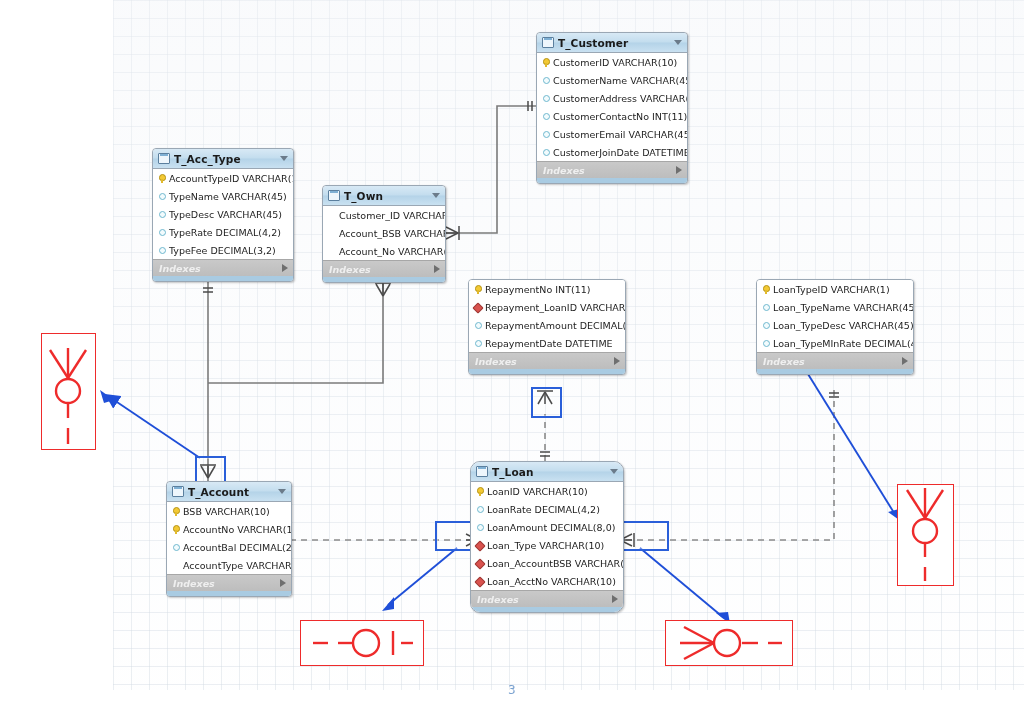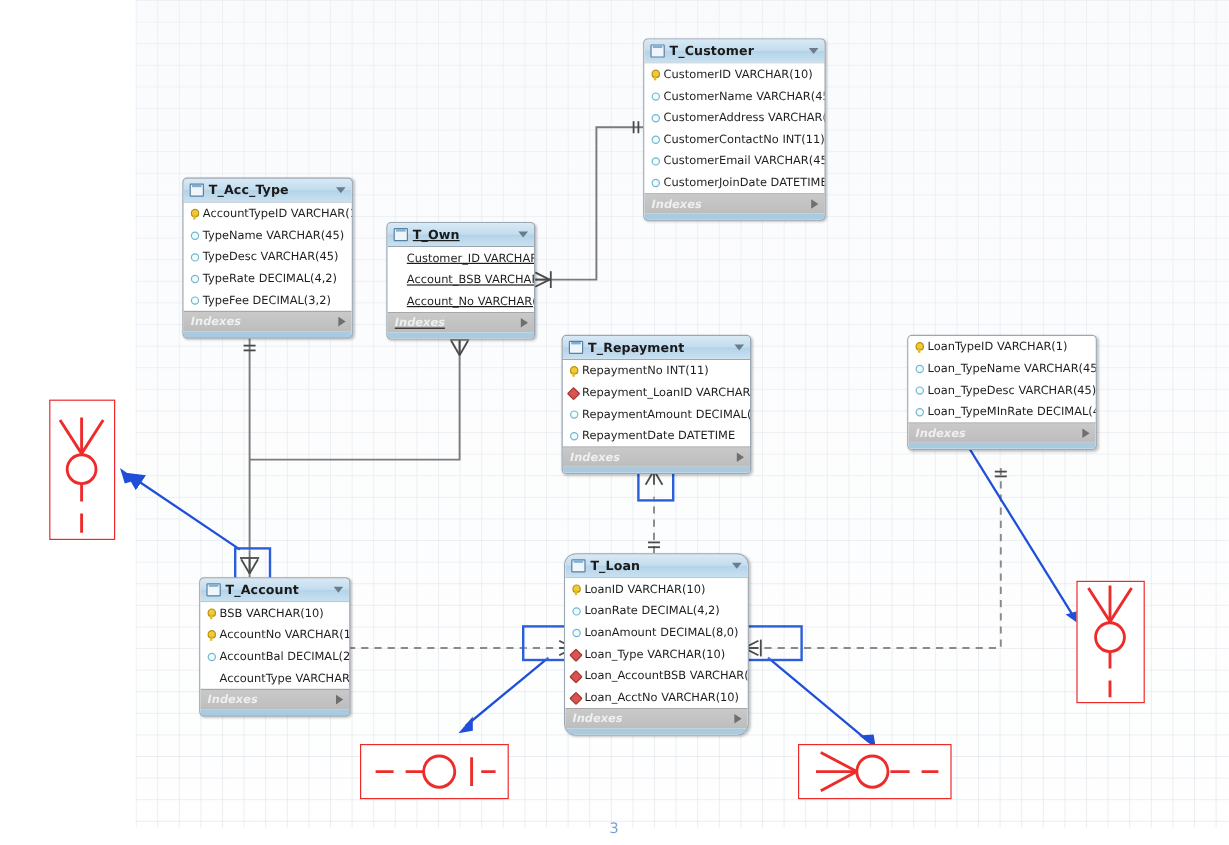--- a/index.html
+++ b/index.html
@@ -344,21 +344,21 @@
             <span class="lbl">TypeFee DECIMAL(3,2)</span>
           </div>
         </div>
         <div class="idx">
           <span>Indexes</span>
           <span class="sp"></span>
           <span class="tri"></span>
         </div>
         <div class="tbl-foot"></div>
       </div>
-      <div class="tbl" style="left: 322px; top: 185px; width: 122px; text-decoration: underline;">
+      <div class="tbl" style="left: 322px; top: 185px; width: 122px;">
         <div class="hdr">
           <span class="tbl-ico"></span>
           <span class="tname">T_Own</span>
           <span class="caret"></span>
         </div>
         <div class="rows">
           <div class="row">
             <span class="ic none"></span>
             <span class="lbl">Customer_ID VARCHAR(10)</span>
           </div>
@@ -372,25 +372,20 @@
           </div>
         </div>
         <div class="idx">
           <span>Indexes</span>
           <span class="sp"></span>
           <span class="tri"></span>
         </div>
         <div class="tbl-foot"></div>
       </div>
       <div class="tbl" style="left: 468px; top: 279px; width: 156px;">
-        <div class="hdr">
-          <span class="tbl-ico"></span>
-          <span class="tname">T_Repayment</span>
-          <span class="caret"></span>
-        </div>
         <div class="rows">
           <div class="row">
             <span class="ic key"></span>
             <span class="lbl">RepaymentNo INT(11)</span>
           </div>
           <div class="row">
             <span class="ic fk"></span>
             <span class="lbl">Repayment_LoanID VARCHAR(10)</span>
           </div>
           <div class="row">

